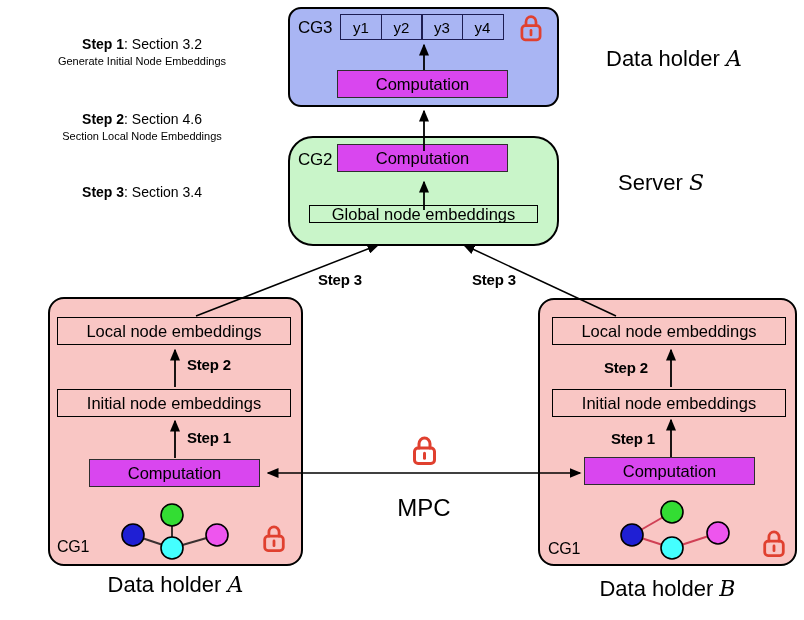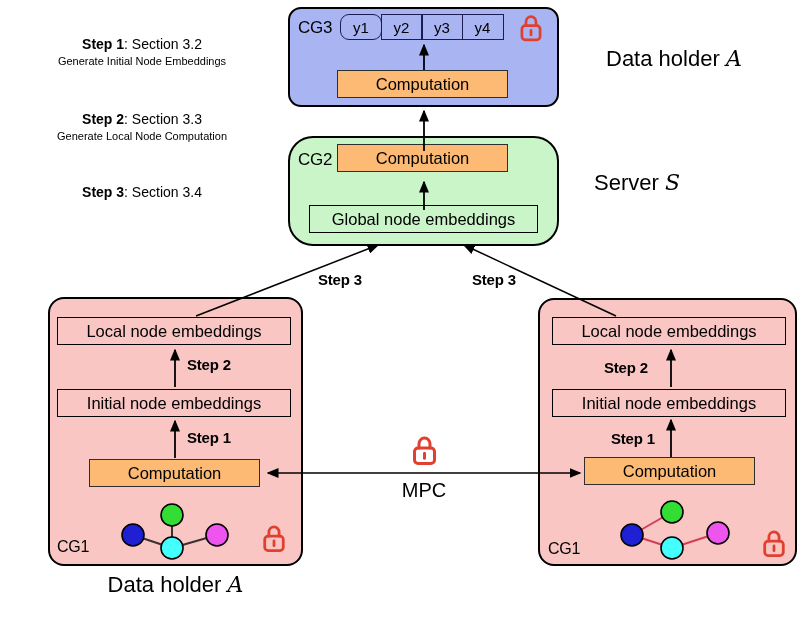--- a/index.html
+++ b/index.html
@@ -17,37 +17,37 @@
   .outer-box { position:absolute; border:2.5px solid #000; box-sizing:border-box; }
   .cg3 { left:288px; top:7px;  width:271px; height:100px; background:#a9b5f3; border-radius:13px; }
   .cg2 { left:288px; top:136px; width:271px; height:110px; background:#c9f5c9; border-radius:25px; }
   .cg1L { left:48px;  top:297px; width:255px; height:269px; background:#f9c6c4; border-radius:16px; }
   .cg1R { left:538px; top:298px; width:259px; height:268px; background:#f9c6c4; border-radius:16px; }
 
   .tag { position:absolute; font-weight:400; font-size:17px; letter-spacing:-0.3px; }
 
   .innerbox { position:absolute; border:1.5px solid #000; box-sizing:border-box;
               display:flex; align-items:center; justify-content:center; font-size:16.5px; }
-  .graybox  { background:#fdba74; border-color:#2e2e2e; }
+  .graybox  { background:#d946ef; border-color:#2e2e2e; }
 
   .cells { position:absolute; display:flex; }
   .cell  { width:42px; height:26px; border:1.5px solid #1d1d52; box-sizing:border-box;
            display:flex; align-items:center; justify-content:center; font-size:15px;
            margin-left:-1.5px; }
-  .cell:first-child { margin-left:0;border-radius:9px; }
+  .cell:first-child { margin-left:0; }
 
   .steplabel { position:absolute; font-weight:700; font-size:15px; letter-spacing:-0.2px; }
 
   .caption { position:absolute; font-size:22px; text-align:center; }
   .sidelabel { position:absolute; font-size:22px; }
   .scr { font-family:"DejaVu Serif", serif; font-style:italic; }
 
   .lock { position:absolute; }
   .svg-overlay { position:absolute; left:0; top:0; z-index:6; pointer-events:none; }
-  .mpc-label { position:absolute; left:379px; top:479px; width:90px; text-align:center; font-size:20px; }
+  .mpc-label { position:absolute; left:379px; top:494px; width:90px; text-align:center; font-size:24px; }
 </style>
 </head>
 <body>
 
 <div class="canvas">
 
   <svg width="0" height="0" style="position:absolute">
     <defs>
       <symbol id="lockSym" viewBox="0 0 28 33">
         <path d="M8.5,14 V9.8 a5.5,5.8 0 0 1 11,0 V14" fill="none" stroke="#e0402f" stroke-width="3" stroke-linecap="round"></path>
@@ -59,22 +59,22 @@
       </marker>
     </defs>
   </svg>
 
   <div class="legend">
     <div class="legend-item li1">
       <div class="legend-head"><b>Step 1</b><span>: Section 3.2</span></div>
       <div class="legend-desc">Generate Initial Node Embeddings</div>
     </div>
     <div class="legend-item li2">
-      <div class="legend-head"><b>Step 2</b><span>: Section 3.3</span></div>
-      <div class="legend-desc">Generate Local Node Computation</div>
+      <div class="legend-head"><b>Step 2</b><span>: Section 4.6</span></div>
+      <div class="legend-desc">Section Local Node Embeddings</div>
     </div>
     <div class="legend-item li3">
       <div class="legend-head"><b>Step 3</b><span>: Section 3.4</span></div>
     </div>
   </div>
 
   <div class="outer-box cg3">
     <span class="tag" style="left:8px; top:9px;">CG3</span>
     <div class="cells" style="left:50px; top:5px;">
       <span class="cell">y1</span>
@@ -88,23 +88,23 @@
     <div class="innerbox graybox" style="left:47px; top:61px; width:171px; height:28px;">Computation</div>
   </div>
   <div class="sidelabel" style="left:606px; top:46px;">
     <span>Data holder</span>
     <span class="scr">A</span>
   </div>
 
   <div class="outer-box cg2">
     <span class="tag" style="left:8px; top:12px;">CG2</span>
     <div class="innerbox graybox" style="left:47px; top:6px; width:171px; height:28px;">Computation</div>
-    <div class="innerbox" style="left:19px; top:67px; width:229px; height:28px;">Global node embeddings</div>
+    <div class="innerbox" style="left:19px; top:67px; width:229px; height:18px;">Global node embeddings</div>
   </div>
-  <div class="sidelabel" style="left:594px; top:170px;">
+  <div class="sidelabel" style="left:618px; top:170px;">
     <span>Server</span>
     <span class="scr">S</span>
   </div>
 
   <span class="steplabel" style="left:318px; top:271px;">Step 3</span>
   <span class="steplabel" style="left:472px; top:271px;">Step 3</span>
 
   <div class="outer-box cg1L">
     <div class="innerbox" style="left:7px; top:18px; width:234px; height:28px;">Local node embeddings</div>
     <span class="steplabel" style="left:137px; top:57px;">Step 2</span>
@@ -124,20 +124,24 @@
   <div class="outer-box cg1R">
     <div class="innerbox" style="left:12px; top:17px; width:234px; height:28px;">Local node embeddings</div>
     <span class="steplabel" style="left:64px; top:59px;">Step 2</span>
     <div class="innerbox" style="left:12px; top:89px; width:234px; height:28px;">Initial node embeddings</div>
     <span class="steplabel" style="left:71px; top:130px;">Step 1</span>
     <div class="innerbox graybox" style="left:44px; top:157px; width:171px; height:28px;">Computation</div>
     <span class="tag" style="left:8px; top:240px; font-size:16px;">CG1</span>
     <svg class="lock" style="left:221px; top:228px;" width="26" height="31">
         <use href="#lockSym"></use>
       </svg>
+  </div>
+  <div class="caption" style="left:538px; top:576px; width:259px;">
+    <span>Data holder</span>
+    <span class="scr">B</span>
   </div>
 
   <svg class="lock" style="left:410px; top:434px; z-index:7;" width="29" height="33">
       <use href="#lockSym"></use>
     </svg>
   <div class="mpc-label">MPC</div>
 
   <svg class="svg-overlay" width="804" height="620" viewBox="0 0 804 620">
 
     <line x1="424" y1="70" x2="424" y2="45" stroke="#000" stroke-width="1.8" marker-end="url(#ah)"></line>

